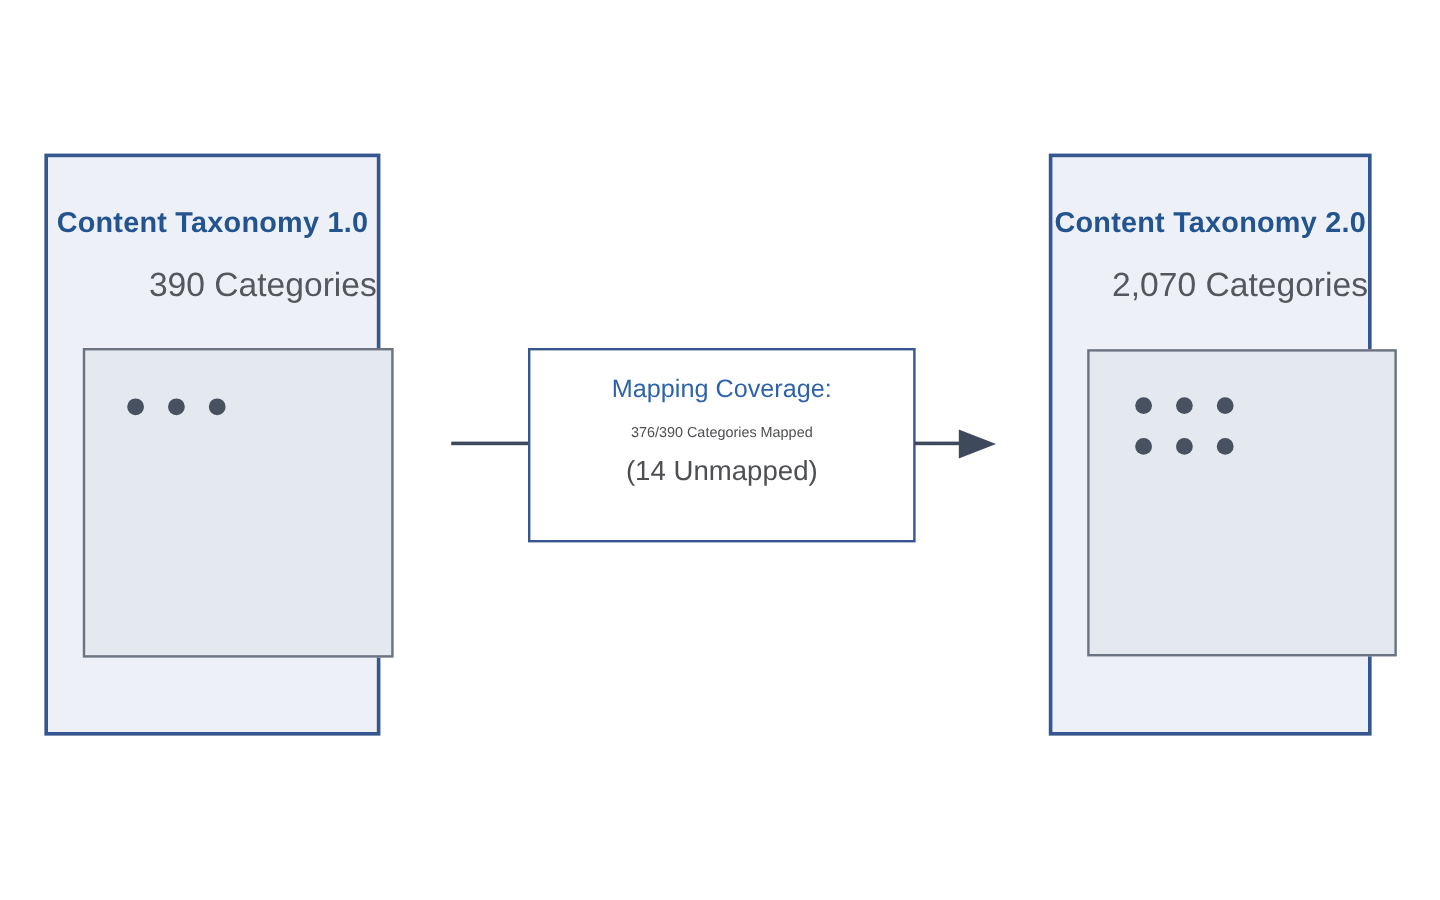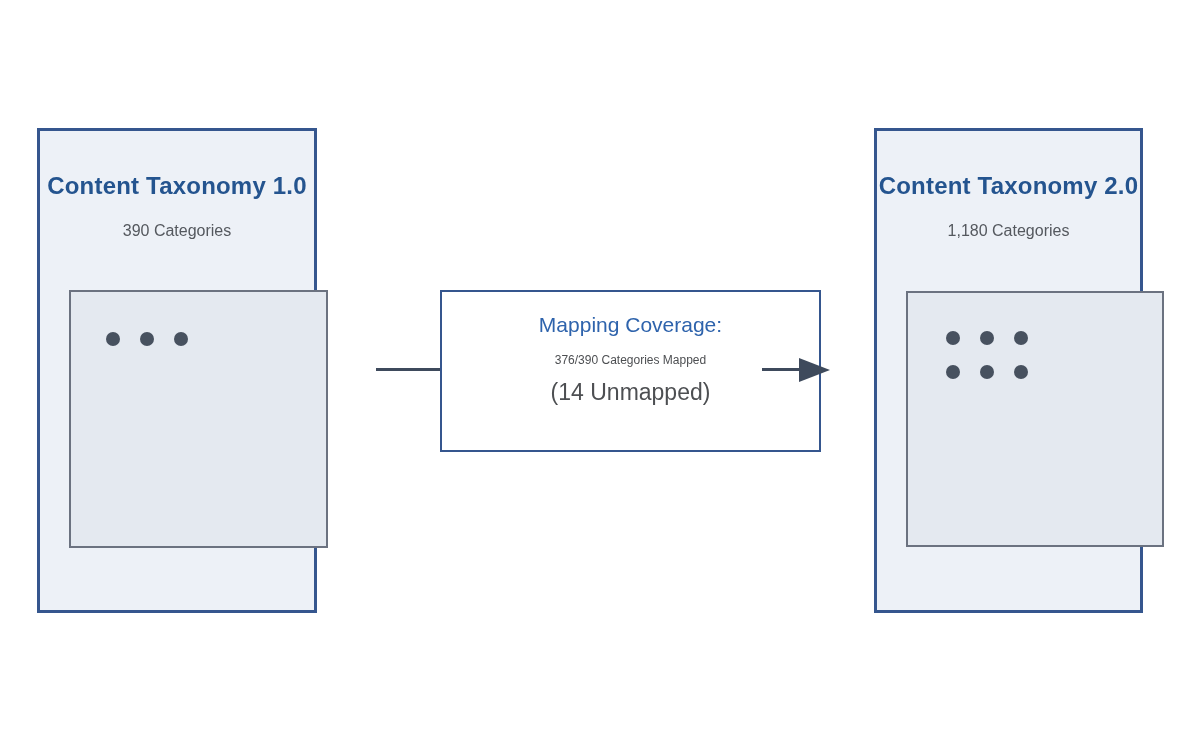--- a/index.html
+++ b/index.html
@@ -29,22 +29,23 @@
   #target-box { left: 874px; width: 269px; }
   .box-title {
     margin-top: 41px;
     font-size: 24px;
     font-weight: bold;
     letter-spacing: 0.2px;
     color: var(--title-text, #24548f);
   }
   .box-subtitle {
     margin-top: 22px;
-    font-size: 16px;
+    font-size: 28px;
     color: var(--subtitle-text, #54585e);
+    text-align: right;
   }
   .panel {
     position: absolute;
     left: 29px;
     top: 159px;
     width: 259px;
     height: 258px;
     box-sizing: border-box;
     background: var(--panel-fill, #e4e9f0);
     border: 2px solid var(--panel-border, #6b7280);
@@ -64,21 +65,21 @@
   .dot {
     width: 14px;
     height: 14px;
     border-radius: 50%;
     background: var(--dot, #47515f);
   }
   #mapping-box {
     position: absolute;
     left: 440px;
     top: 290px;
-    width: 381px;
+    width: 323px;
     height: 162px;
     box-sizing: border-box;
     background: var(--mapping-fill, #ffffff);
     border: 2px solid var(--box-border, #35568e);
     text-align: center;
   }
   .mapping-title {
     margin-top: 21px;
     font-size: 21px;
     color: var(--mapping-title-text, #2e63ac);
@@ -134,21 +135,21 @@
     <div class="mapping-title">Mapping Coverage:</div>
     <div class="mapping-detail">376/390 Categories Mapped</div>
     <div class="mapping-note">(14 Unmapped)</div>
   </div>
 
   <div class="connector" id="connector-right"></div>
   <div id="arrowhead"></div>
 
   <div class="tax-box" id="target-box">
     <div class="box-title">Content Taxonomy 2.0</div>
-    <div class="box-subtitle">1,180 Categories</div>
+    <div class="box-subtitle">2,070 Categories</div>
     <div class="panel">
       <div class="dots">
           <span class="dot"></span>
           <span class="dot"></span>
           <span class="dot"></span>
           <span class="dot"></span>
           <span class="dot"></span>
           <span class="dot"></span>
         </div>
     </div>

